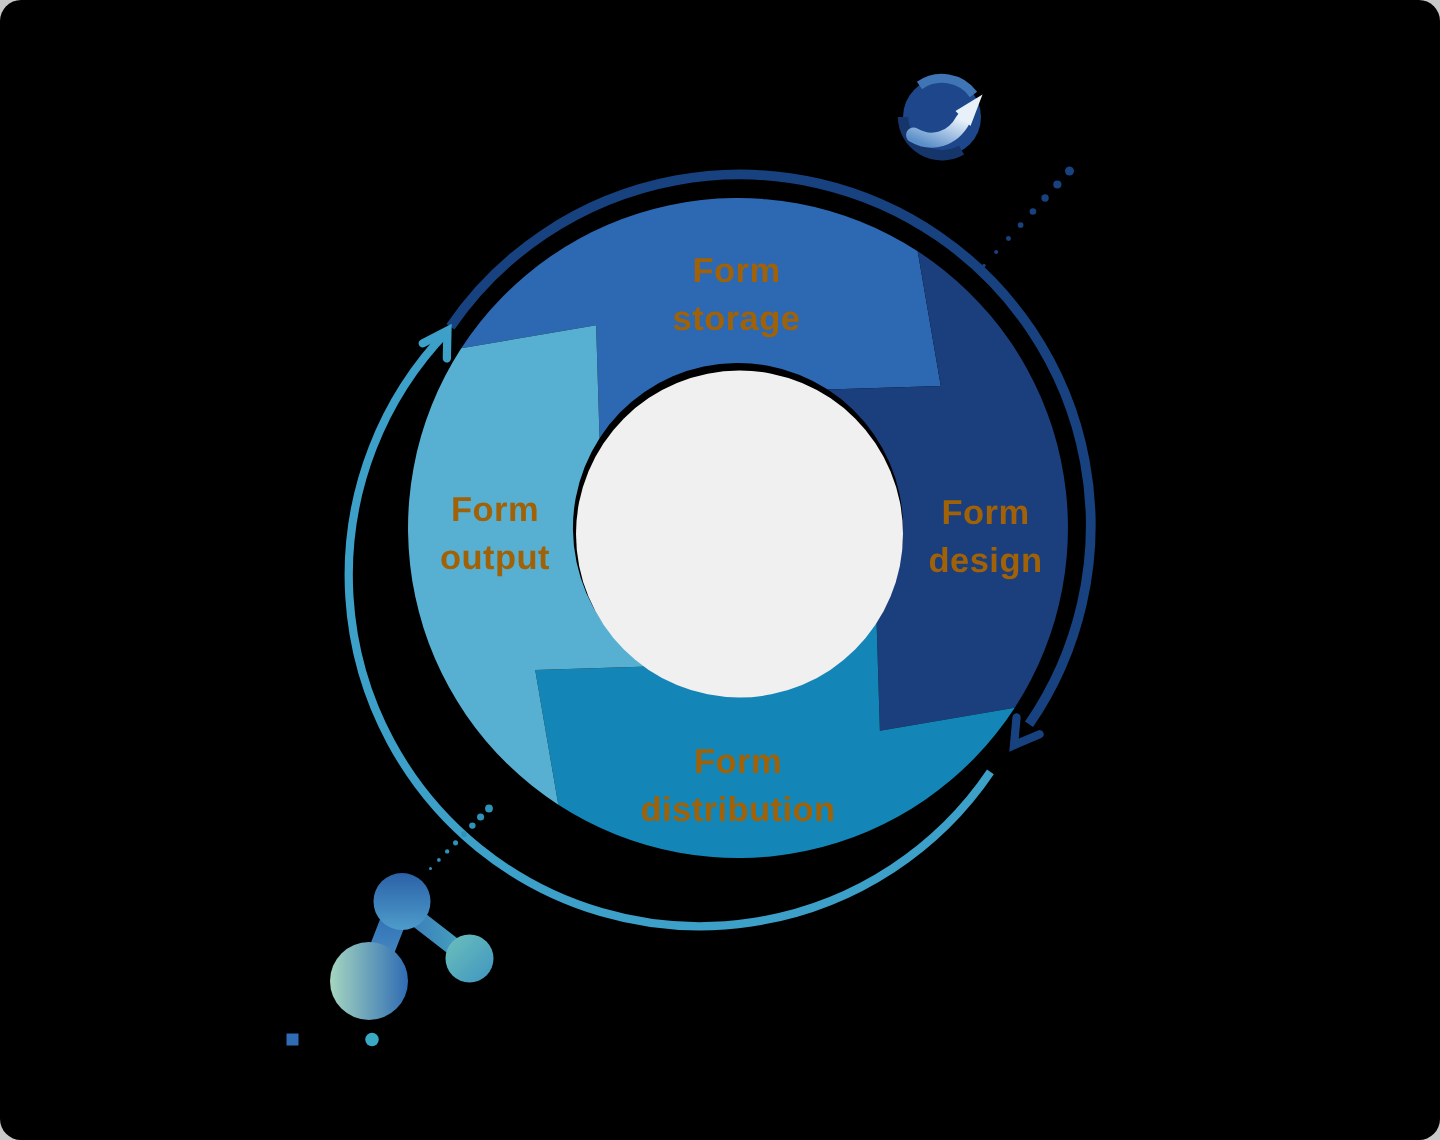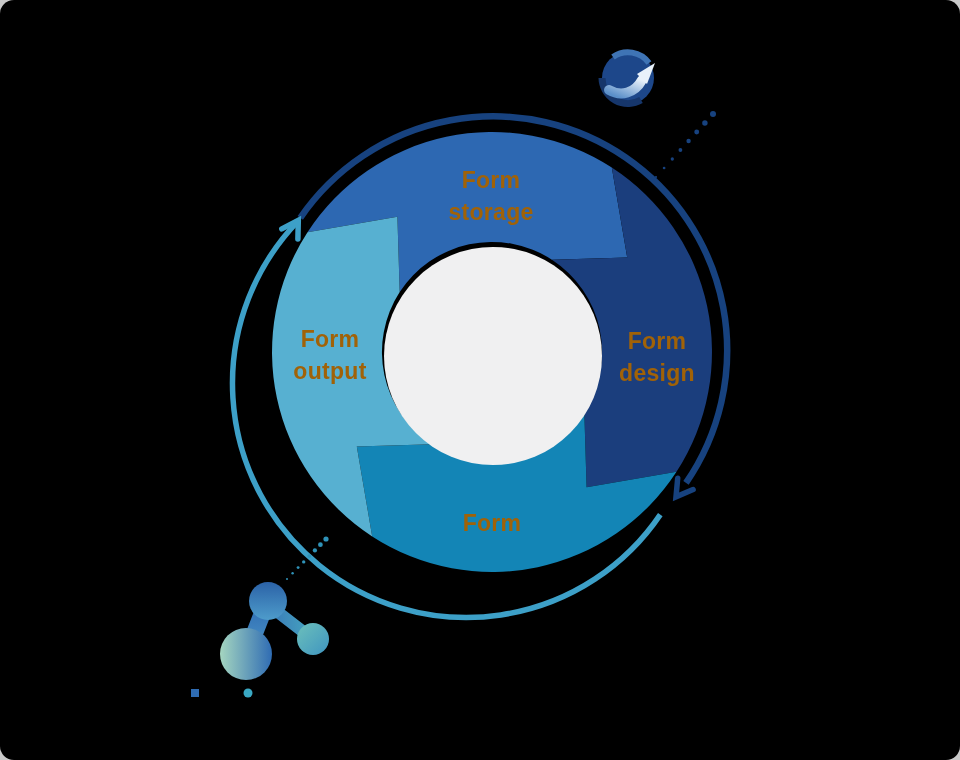--- a/index.html
+++ b/index.html
@@ -126,20 +126,21 @@
   <div class="seg-label lbl-top">
     <span>Form</span>
     <span>storage</span>
   </div>
   <div class="seg-label lbl-right">
     <span>Form</span>
     <span>design</span>
   </div>
   <div class="seg-label lbl-bottom">
     <span>Form</span>
+    <span>distribution</span>
   </div>
   <div class="seg-label lbl-left">
     <span>Form</span>
     <span>output</span>
   </div>
 
 
 </div>
 
 </body></html>

